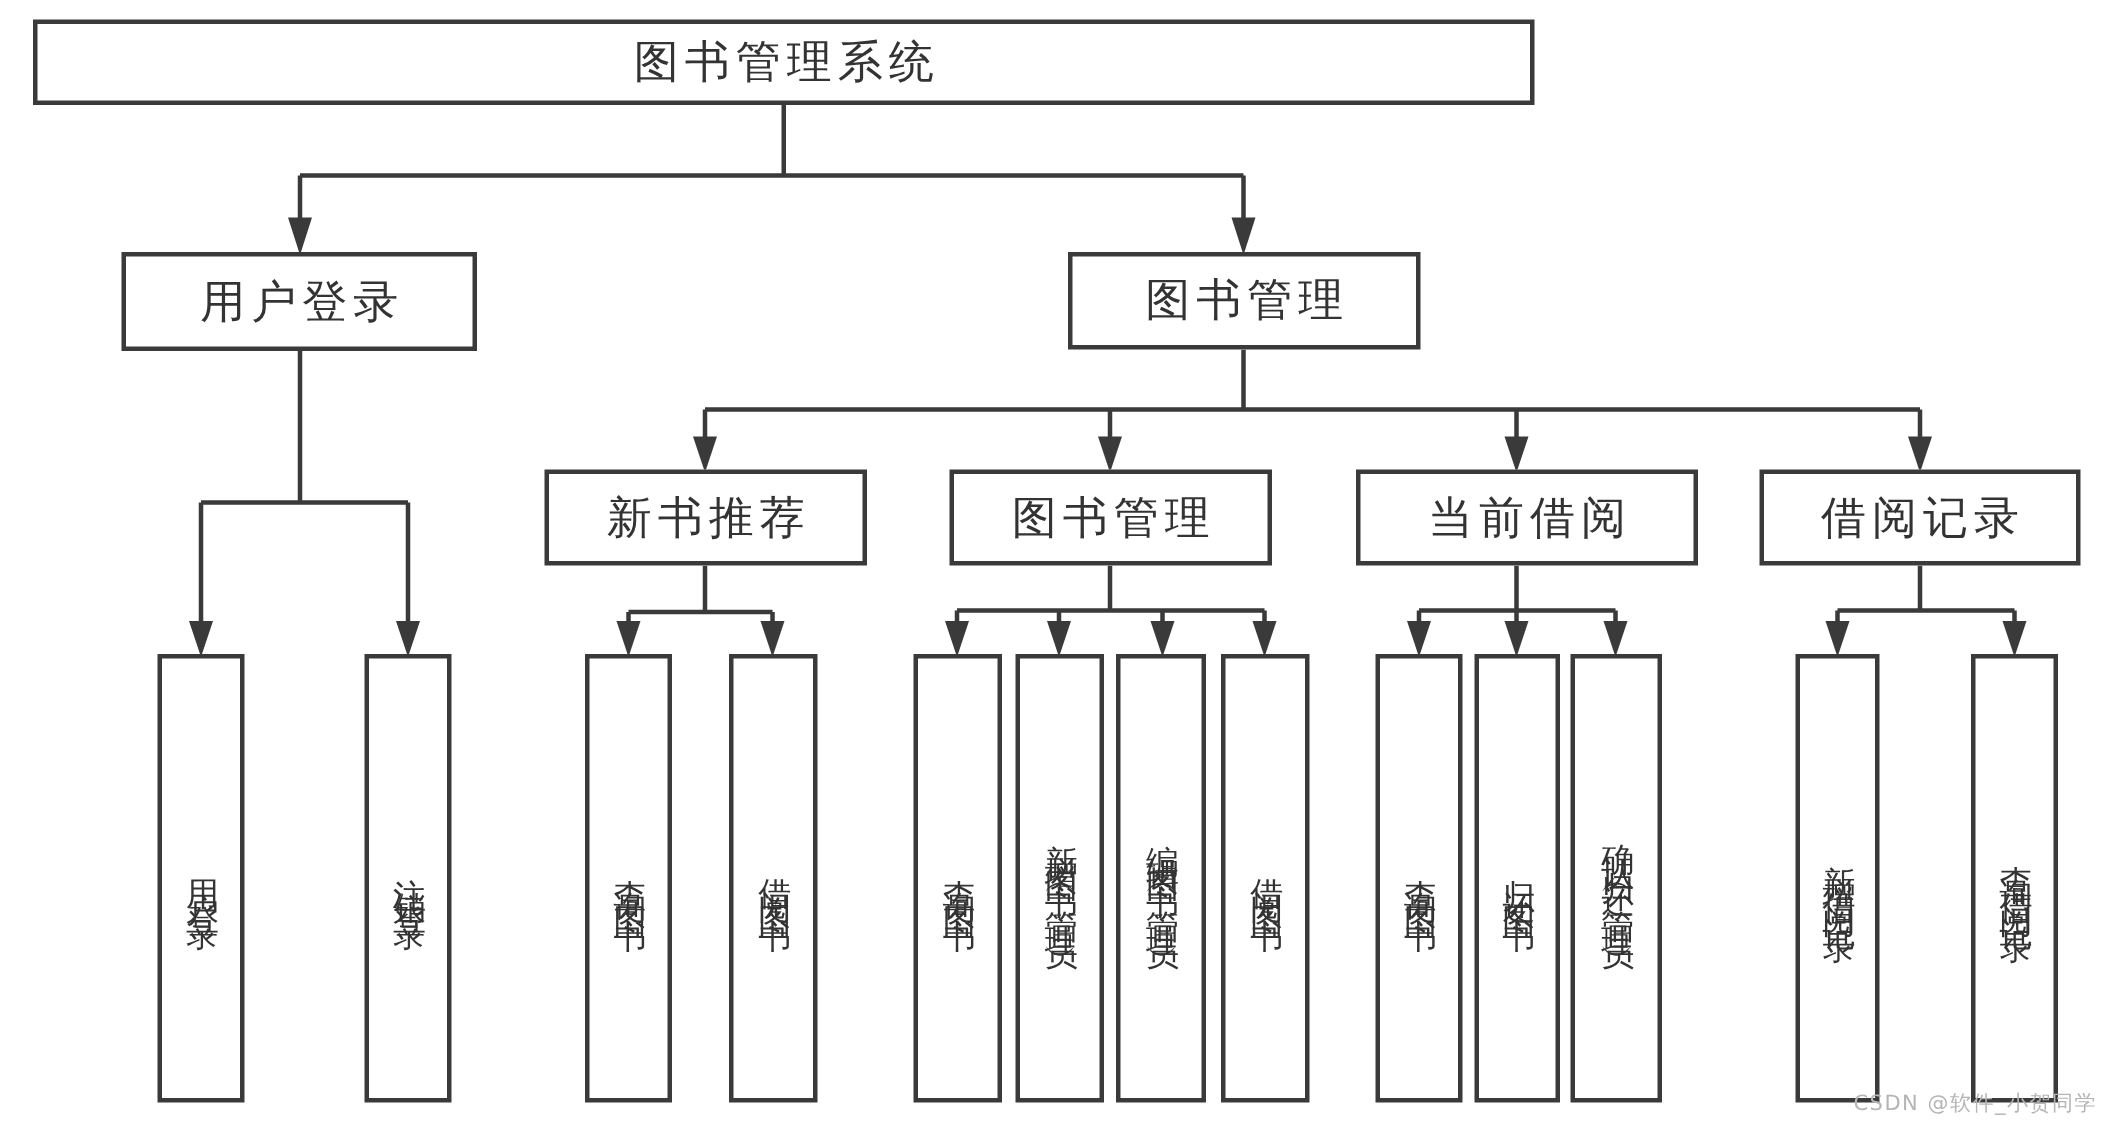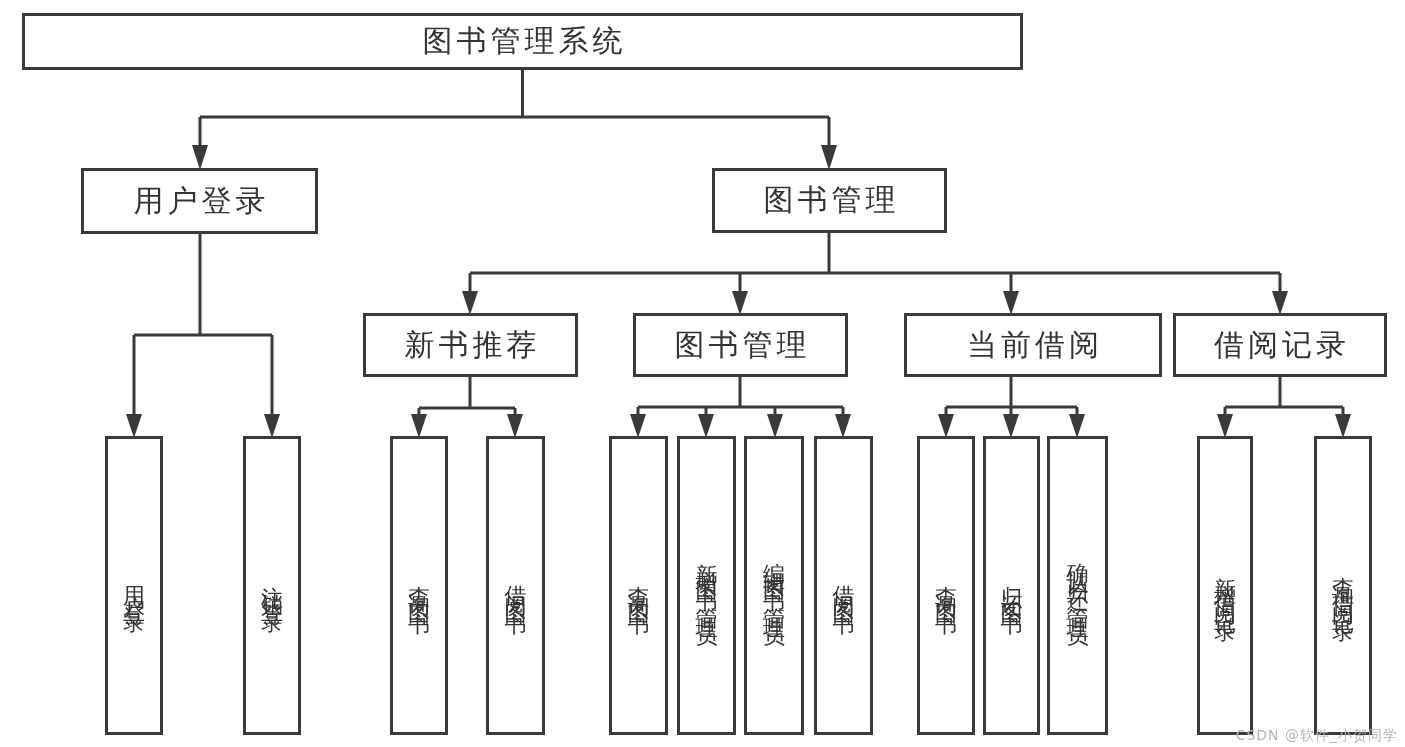--- a/index.html
+++ b/index.html
@@ -34,21 +34,21 @@
     letter-spacing:9px;
     line-height:1;
     white-space:nowrap;
   }
   
   .root  {left:22px;  top:13px;  width:1001px; height:57px;}
   .n-user{left:81px;  top:168px; width:237px;  height:66px;}
   .n-mgmt{left:712px; top:168px; width:235px;  height:65px;}
   .n-new {left:363px; top:313px; width:215px;  height:64px;}
   .n-bor {left:633px; top:313px; width:215px;  height:64px;}
-  .n-cur {left:904px; top:313px; width:258px;  height:64px;}
+  .n-cur {left:904px; top:313px; width:228px;  height:64px;}
   .n-rec {left:1173px;top:313px; width:214px;  height:64px;}
   .leaf{top:436px;height:299px;}
   .lf1 {left:105px; width:58px;}
   .lf2 {left:243px; width:58px;}
   .lf3 {left:390px; width:58px;}
   .lf4 {left:486px; width:59px;}
   .lf5 {left:609px; width:59px;}
   .lf6 {left:677px; width:59px;}
   .lf7 {left:744px; width:60px;}
   .lf8 {left:814px; width:59px;}

